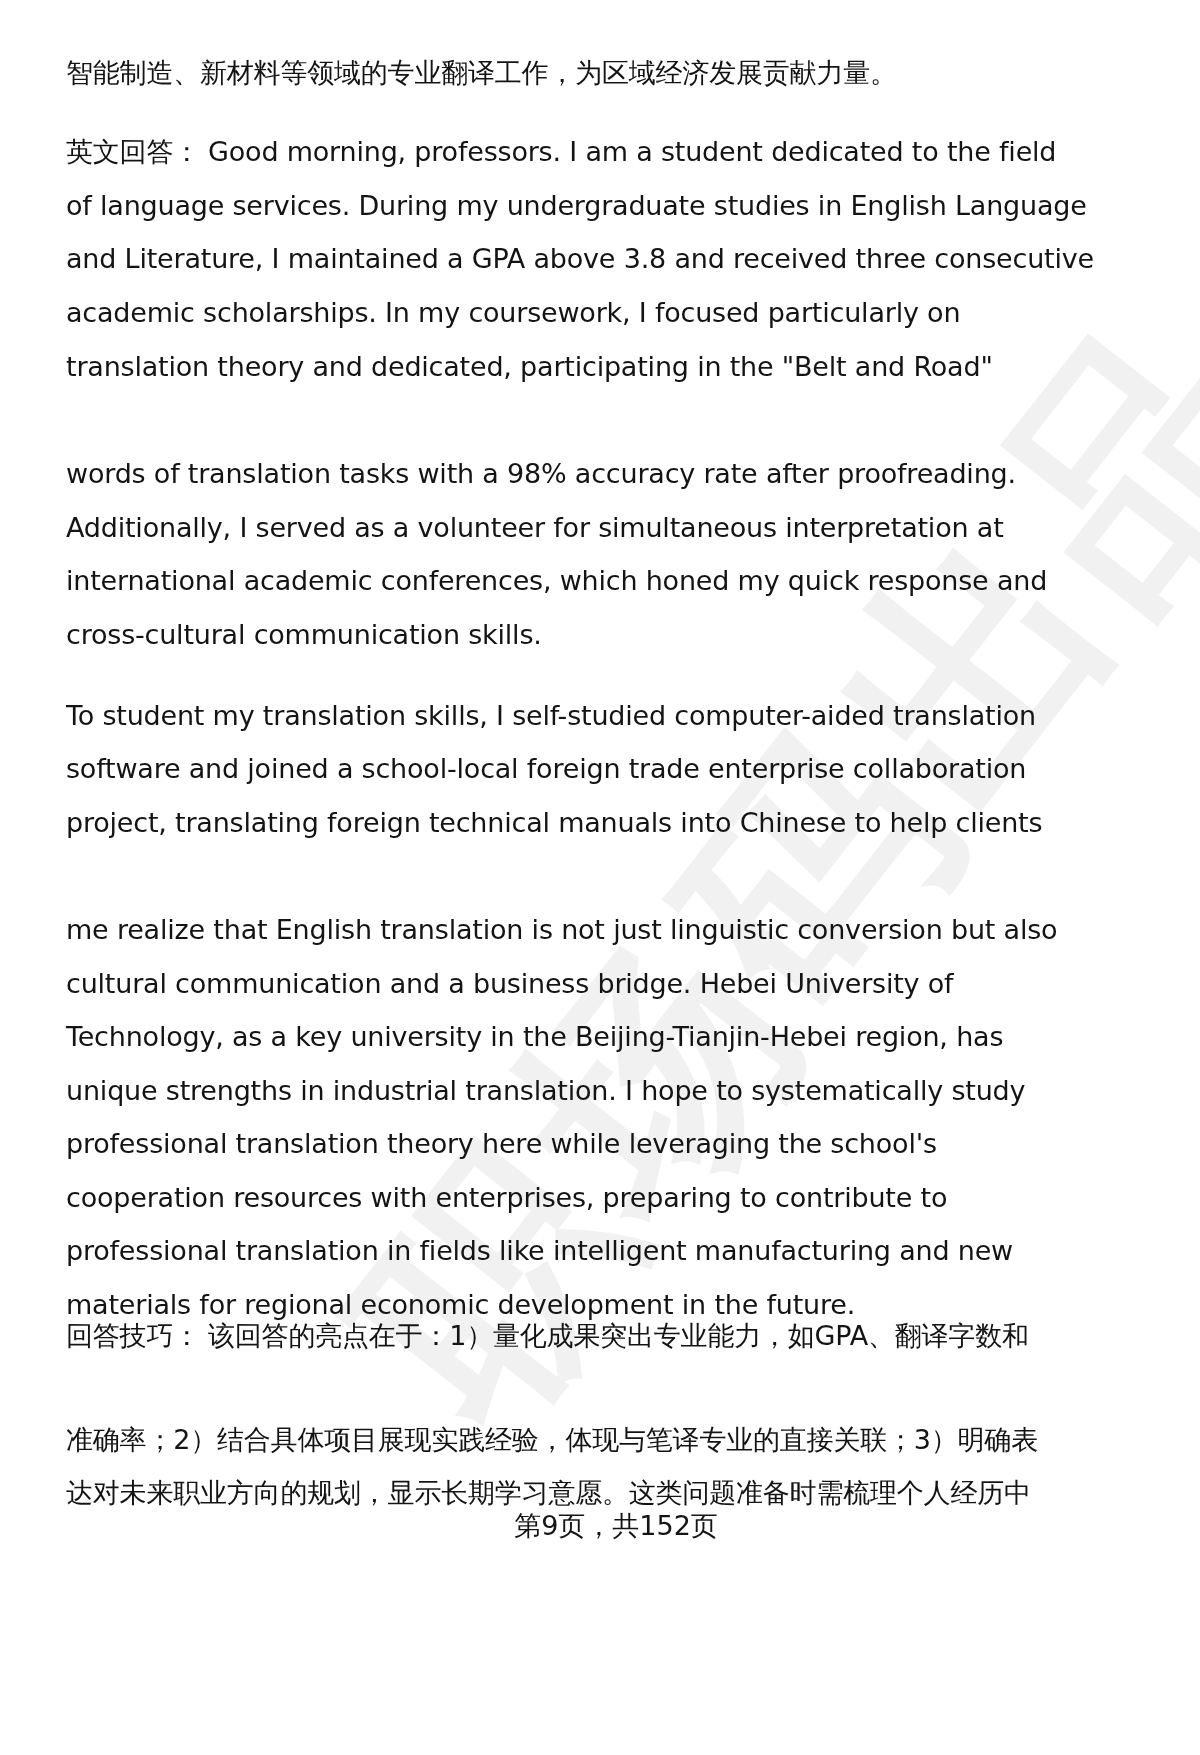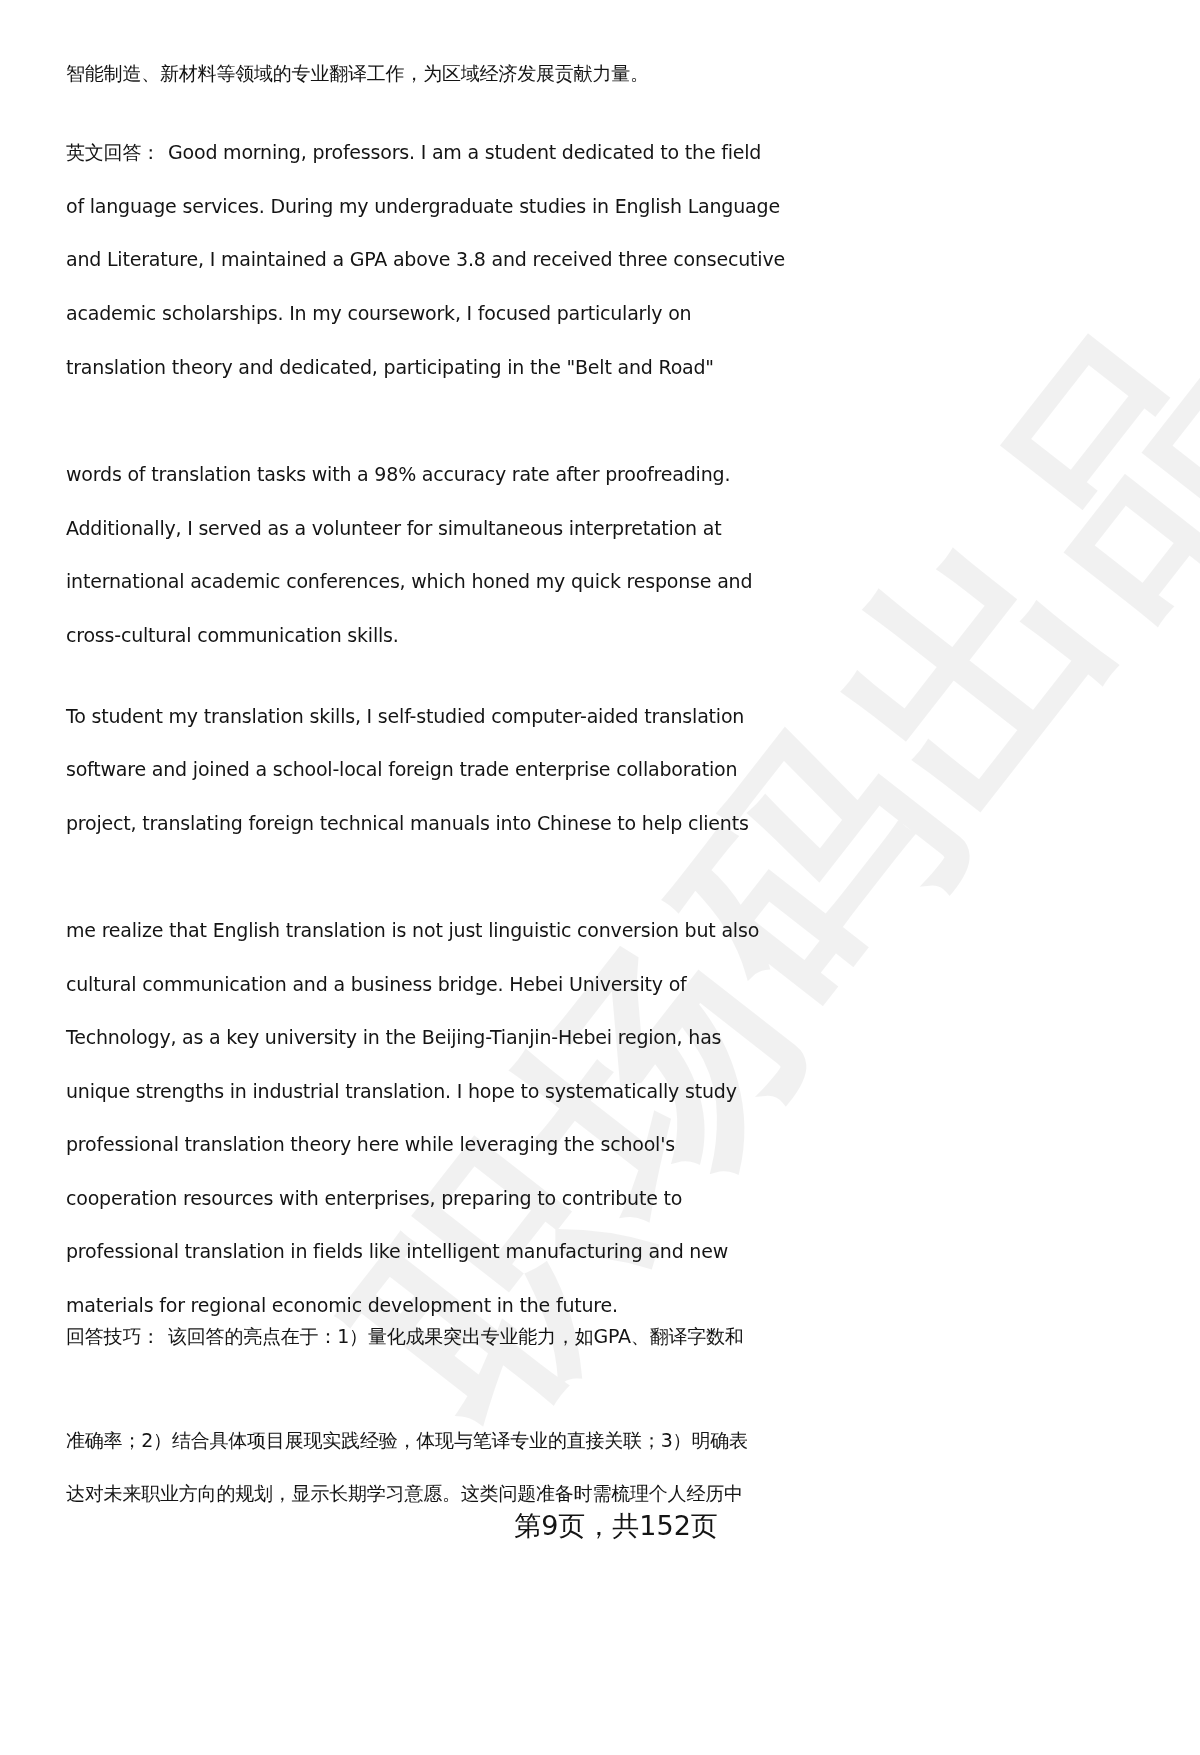--- a/index.html
+++ b/index.html
@@ -1,19 +1,19 @@
 <!DOCTYPE html>
 <html><head>
 <meta charset="utf-8">
 <style>
   html, body { margin: 0; padding: 0; background: #ffffff; }
   body { width: 1200px; height: 1755px; position: relative; overflow: hidden;
          font-family: "DejaVu Sans", "Liberation Sans", sans-serif; color: #141414; }
   .page { position: absolute; left: 0; top: 0; width: 1200px; height: 1755px; }
-  .line { position: absolute; left: 66px; white-space: nowrap; font-size: 19px;
+  .line { position: absolute; left: 66px; white-space: nowrap; font-size: 27px;
           line-height: 40px; height: 40px; letter-spacing: -0.2px; }
   .watermark { position: absolute; left: 170px; top: 700px; font-size: 250px; color: #000;
                opacity: 0.05; transform: rotate(-52deg); transform-origin: center;
                white-space: nowrap; font-weight: bold; pointer-events: none; letter-spacing: 10px; }
   .footer { position: absolute; left: 0; width: 1200px; top: 1506px; text-align: center;
             font-size: 27px; line-height: 40px; padding-left: 16px; }
   .label { margin-right: 8px; }
 </style>
 </head>
 <body>

